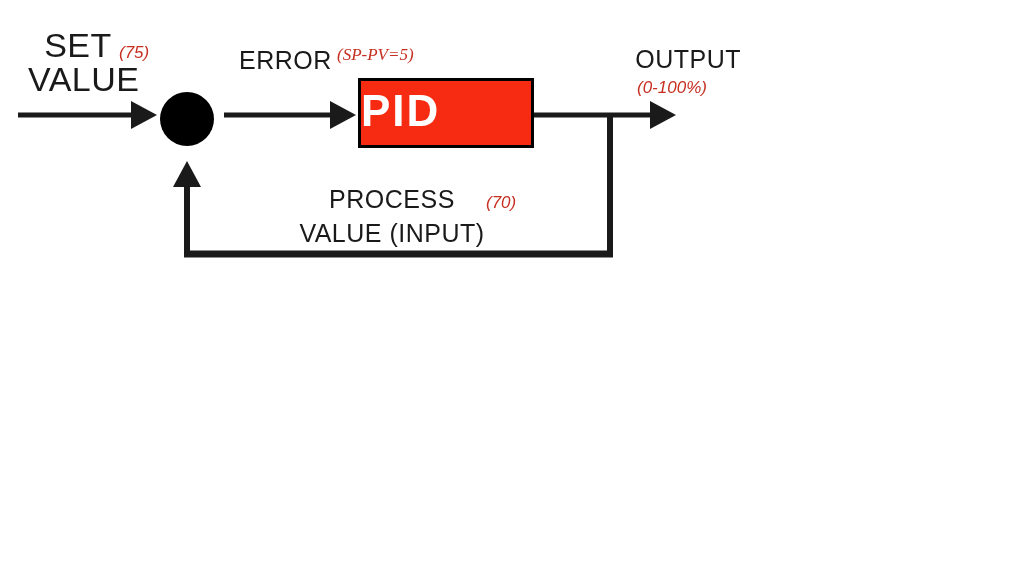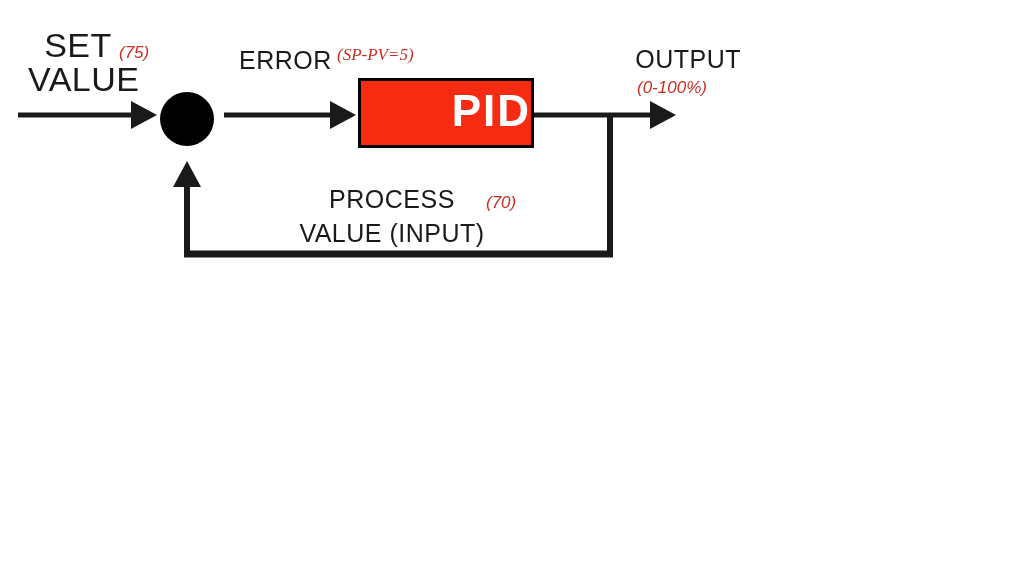--- a/index.html
+++ b/index.html
@@ -43,21 +43,21 @@
   .pid-box {
     position: absolute;
     left: 358px;
     top: 78px;
     width: 170px;
     height: 64px;
     background: var(--red-box, #f72a12);
     border: 3px solid #000000;
     display: flex;
     align-items: center;
-    justify-content: flex-end;
+    justify-content: flex-start;
   }
   .pid-box .pid-text {
     color: #ffffff;
     font-size: 44px;
     font-weight: 600;
     letter-spacing: 2px;
     line-height: 1;
     padding-bottom: 4px;
   }
   .setpoint-label {

